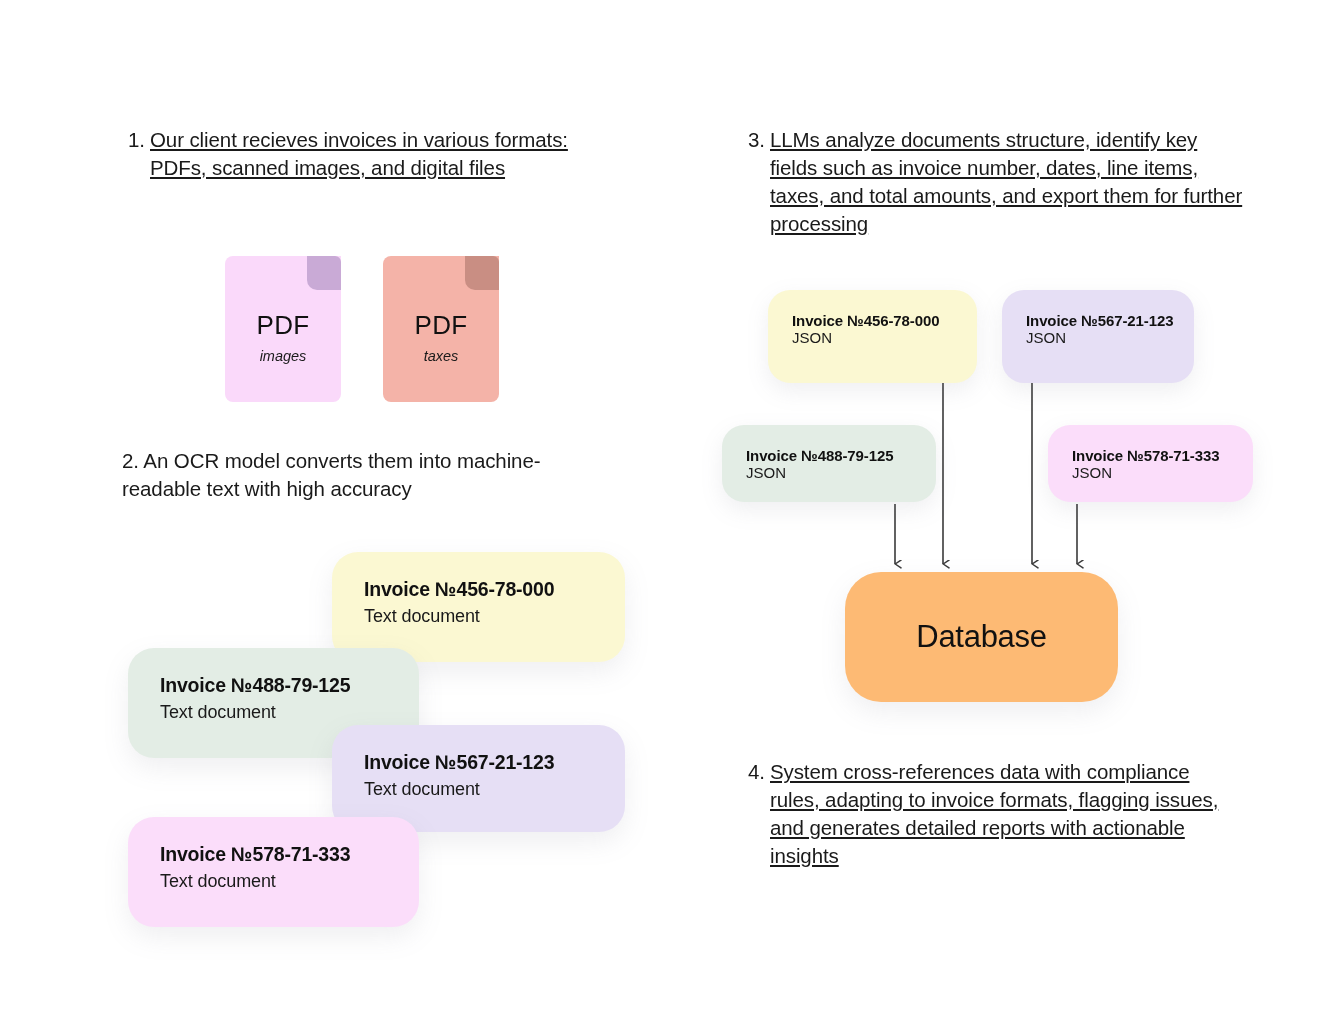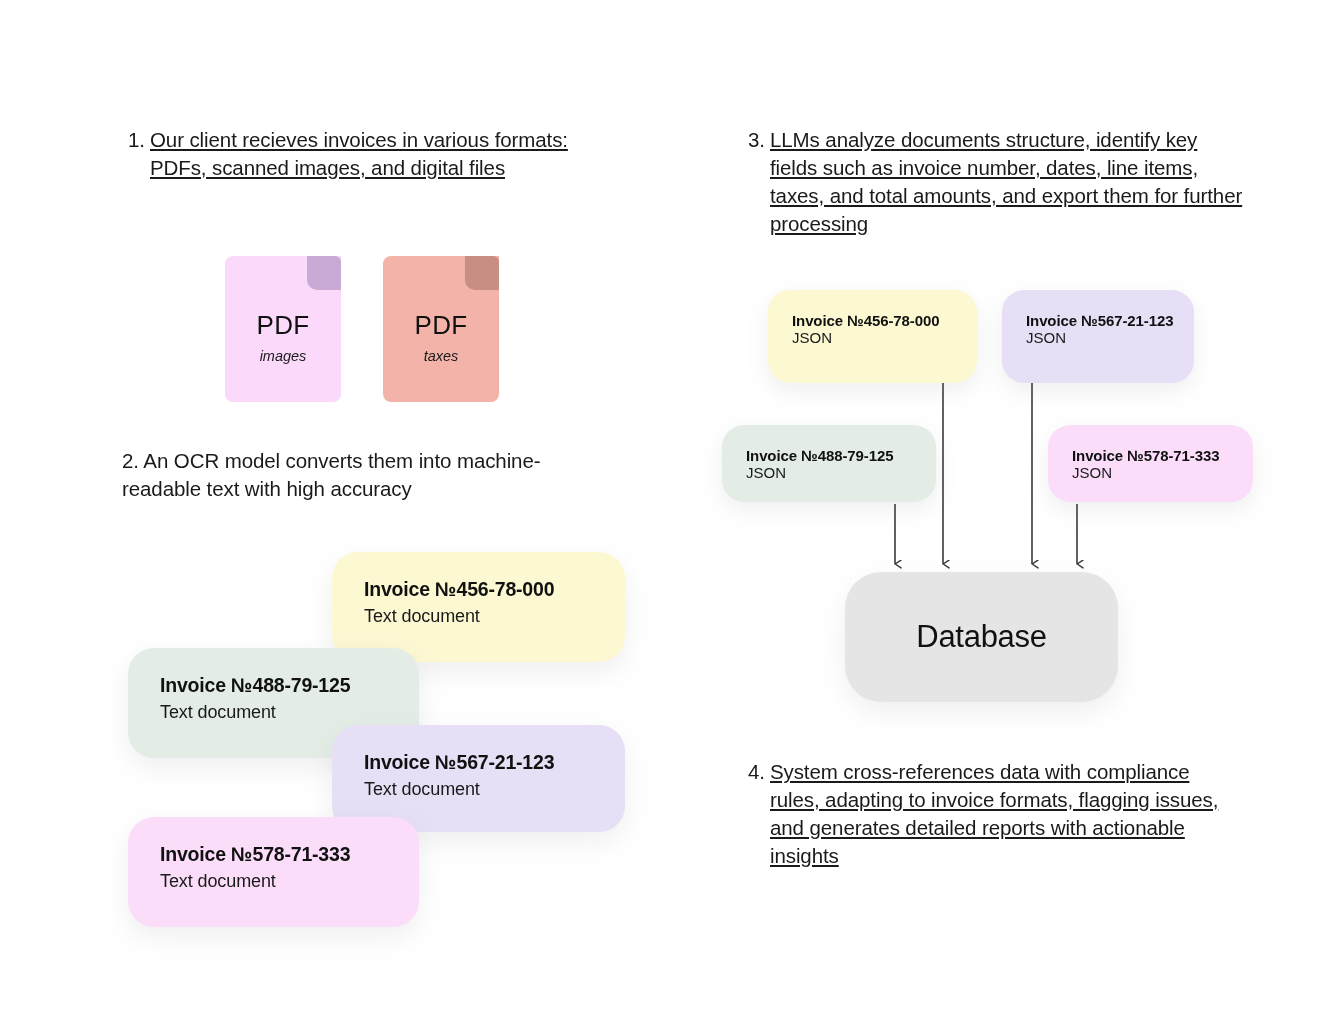--- a/index.html
+++ b/index.html
@@ -138,21 +138,21 @@
     width: 1343px; height: 1015px;
     z-index: 1;
     pointer-events: none;
   }
 
   
   #database-box {
     position: absolute;
     left: 845px; top: 572px;
     width: 273px; height: 130px;
-    background: #e5e5e5;
+    background: #fdba74;
     border-radius: 36px;
     box-shadow: 0 10px 26px rgba(130,130,150,0.13);
     display: flex; align-items: center; justify-content: center;
     z-index: 2;
   }
   #database-box .label {
     font-size: 31px;
     color: #111;
     letter-spacing: -0.3px;
   }

